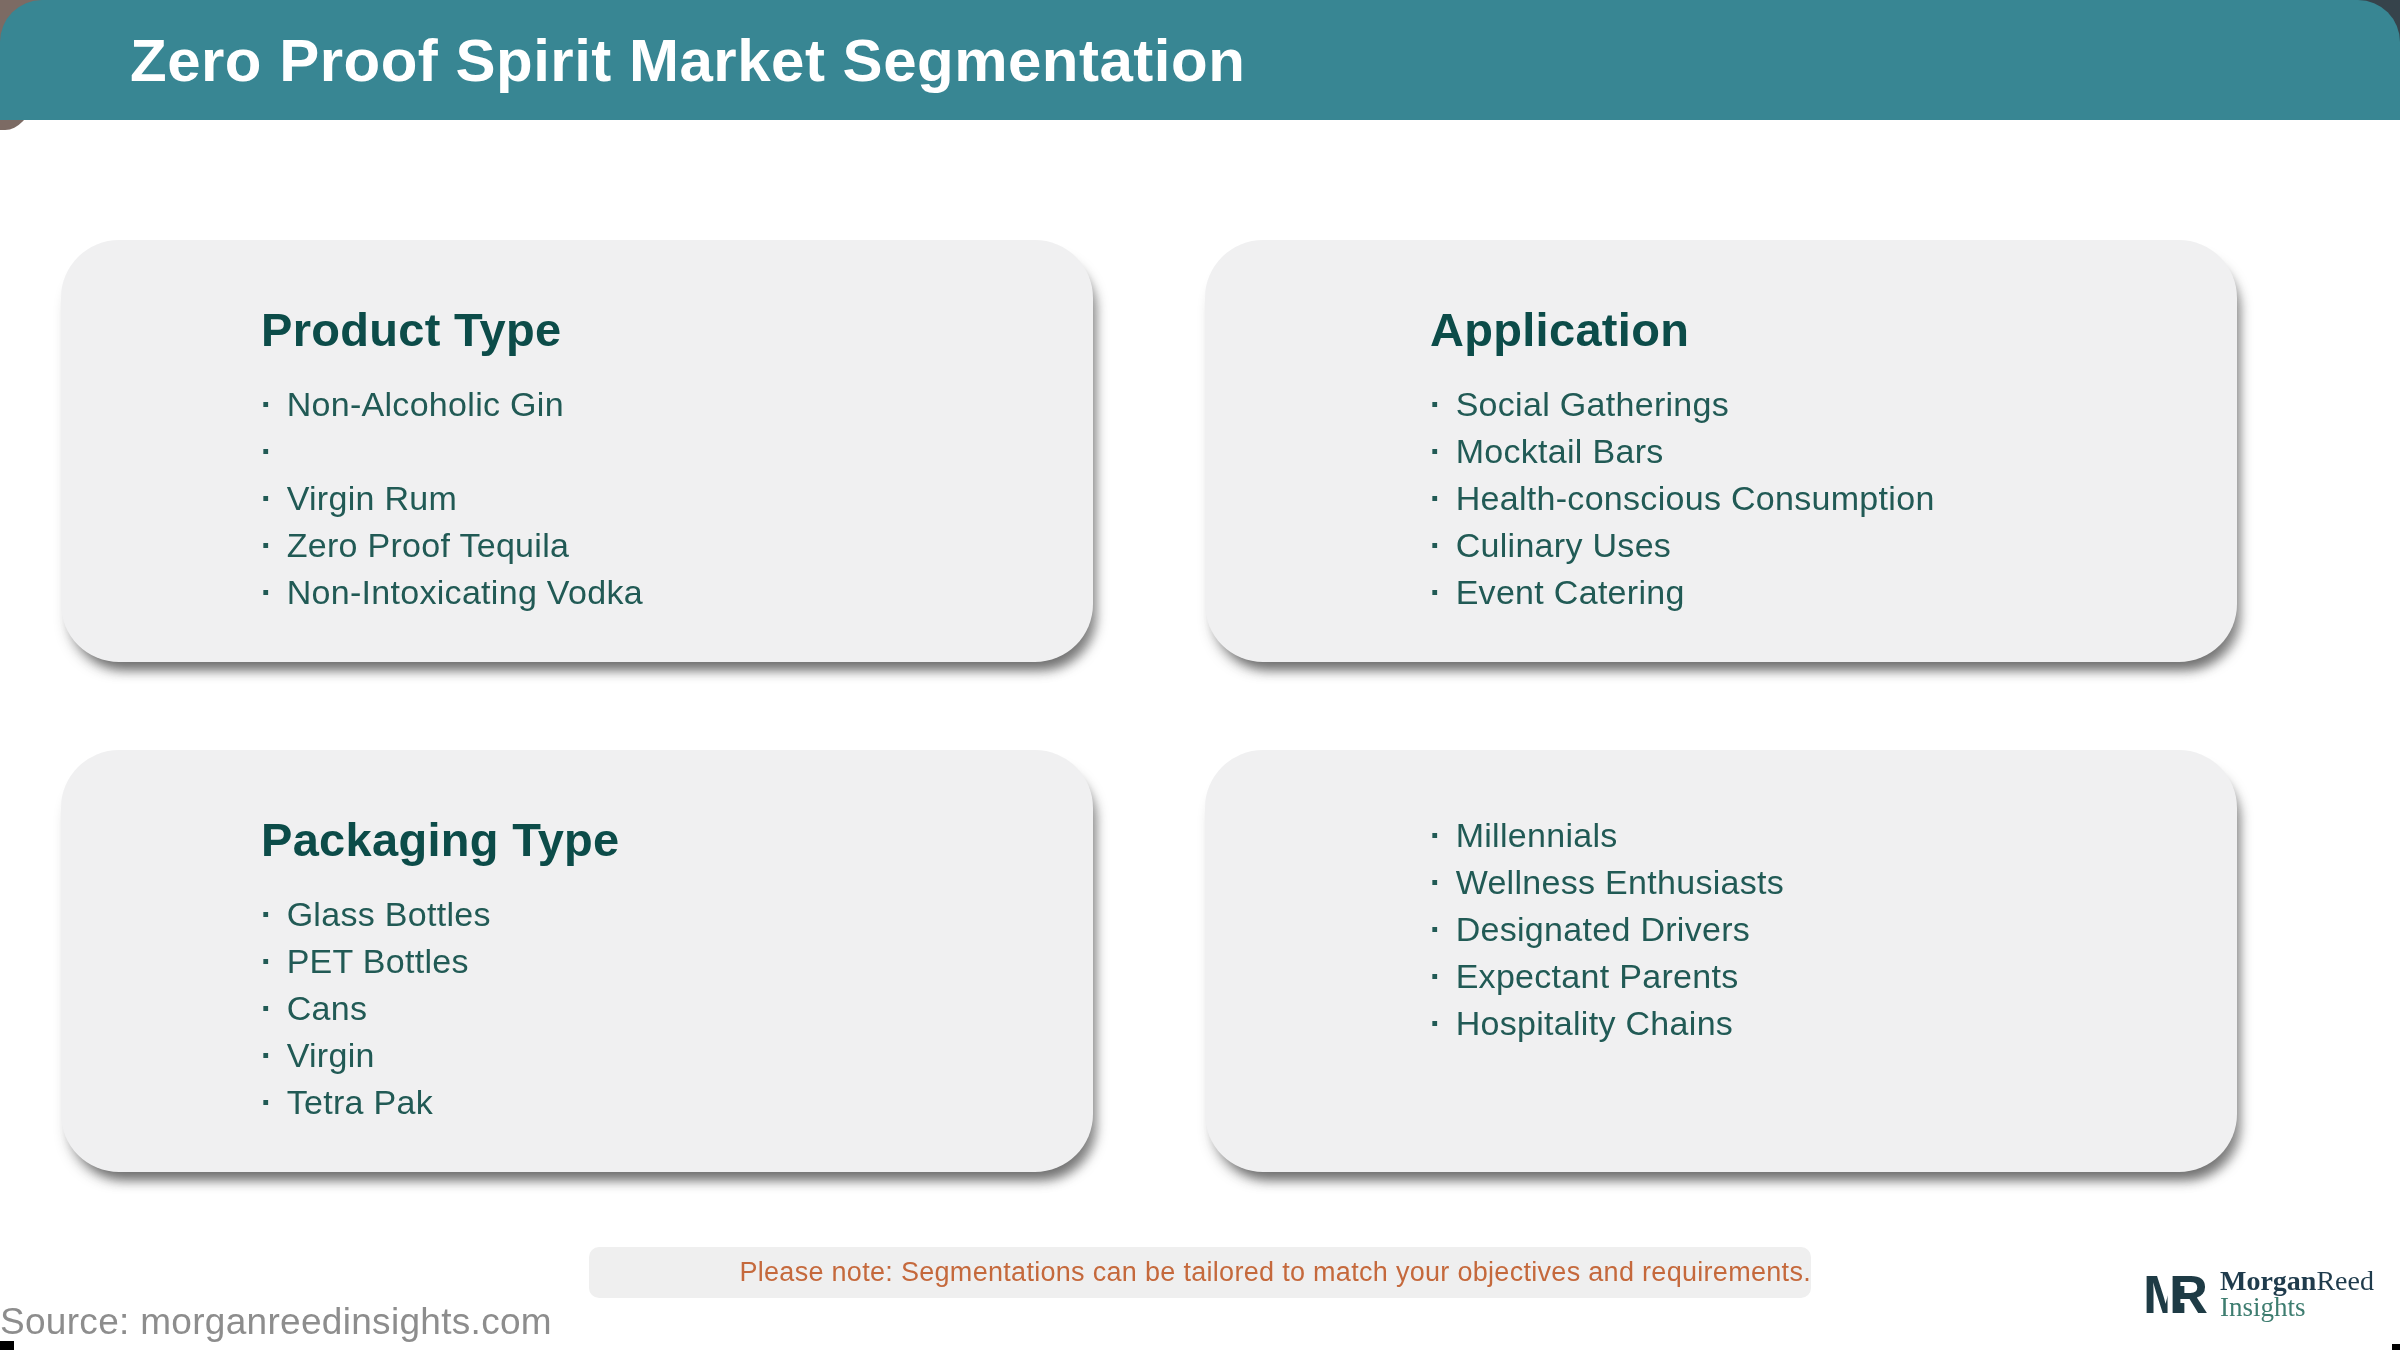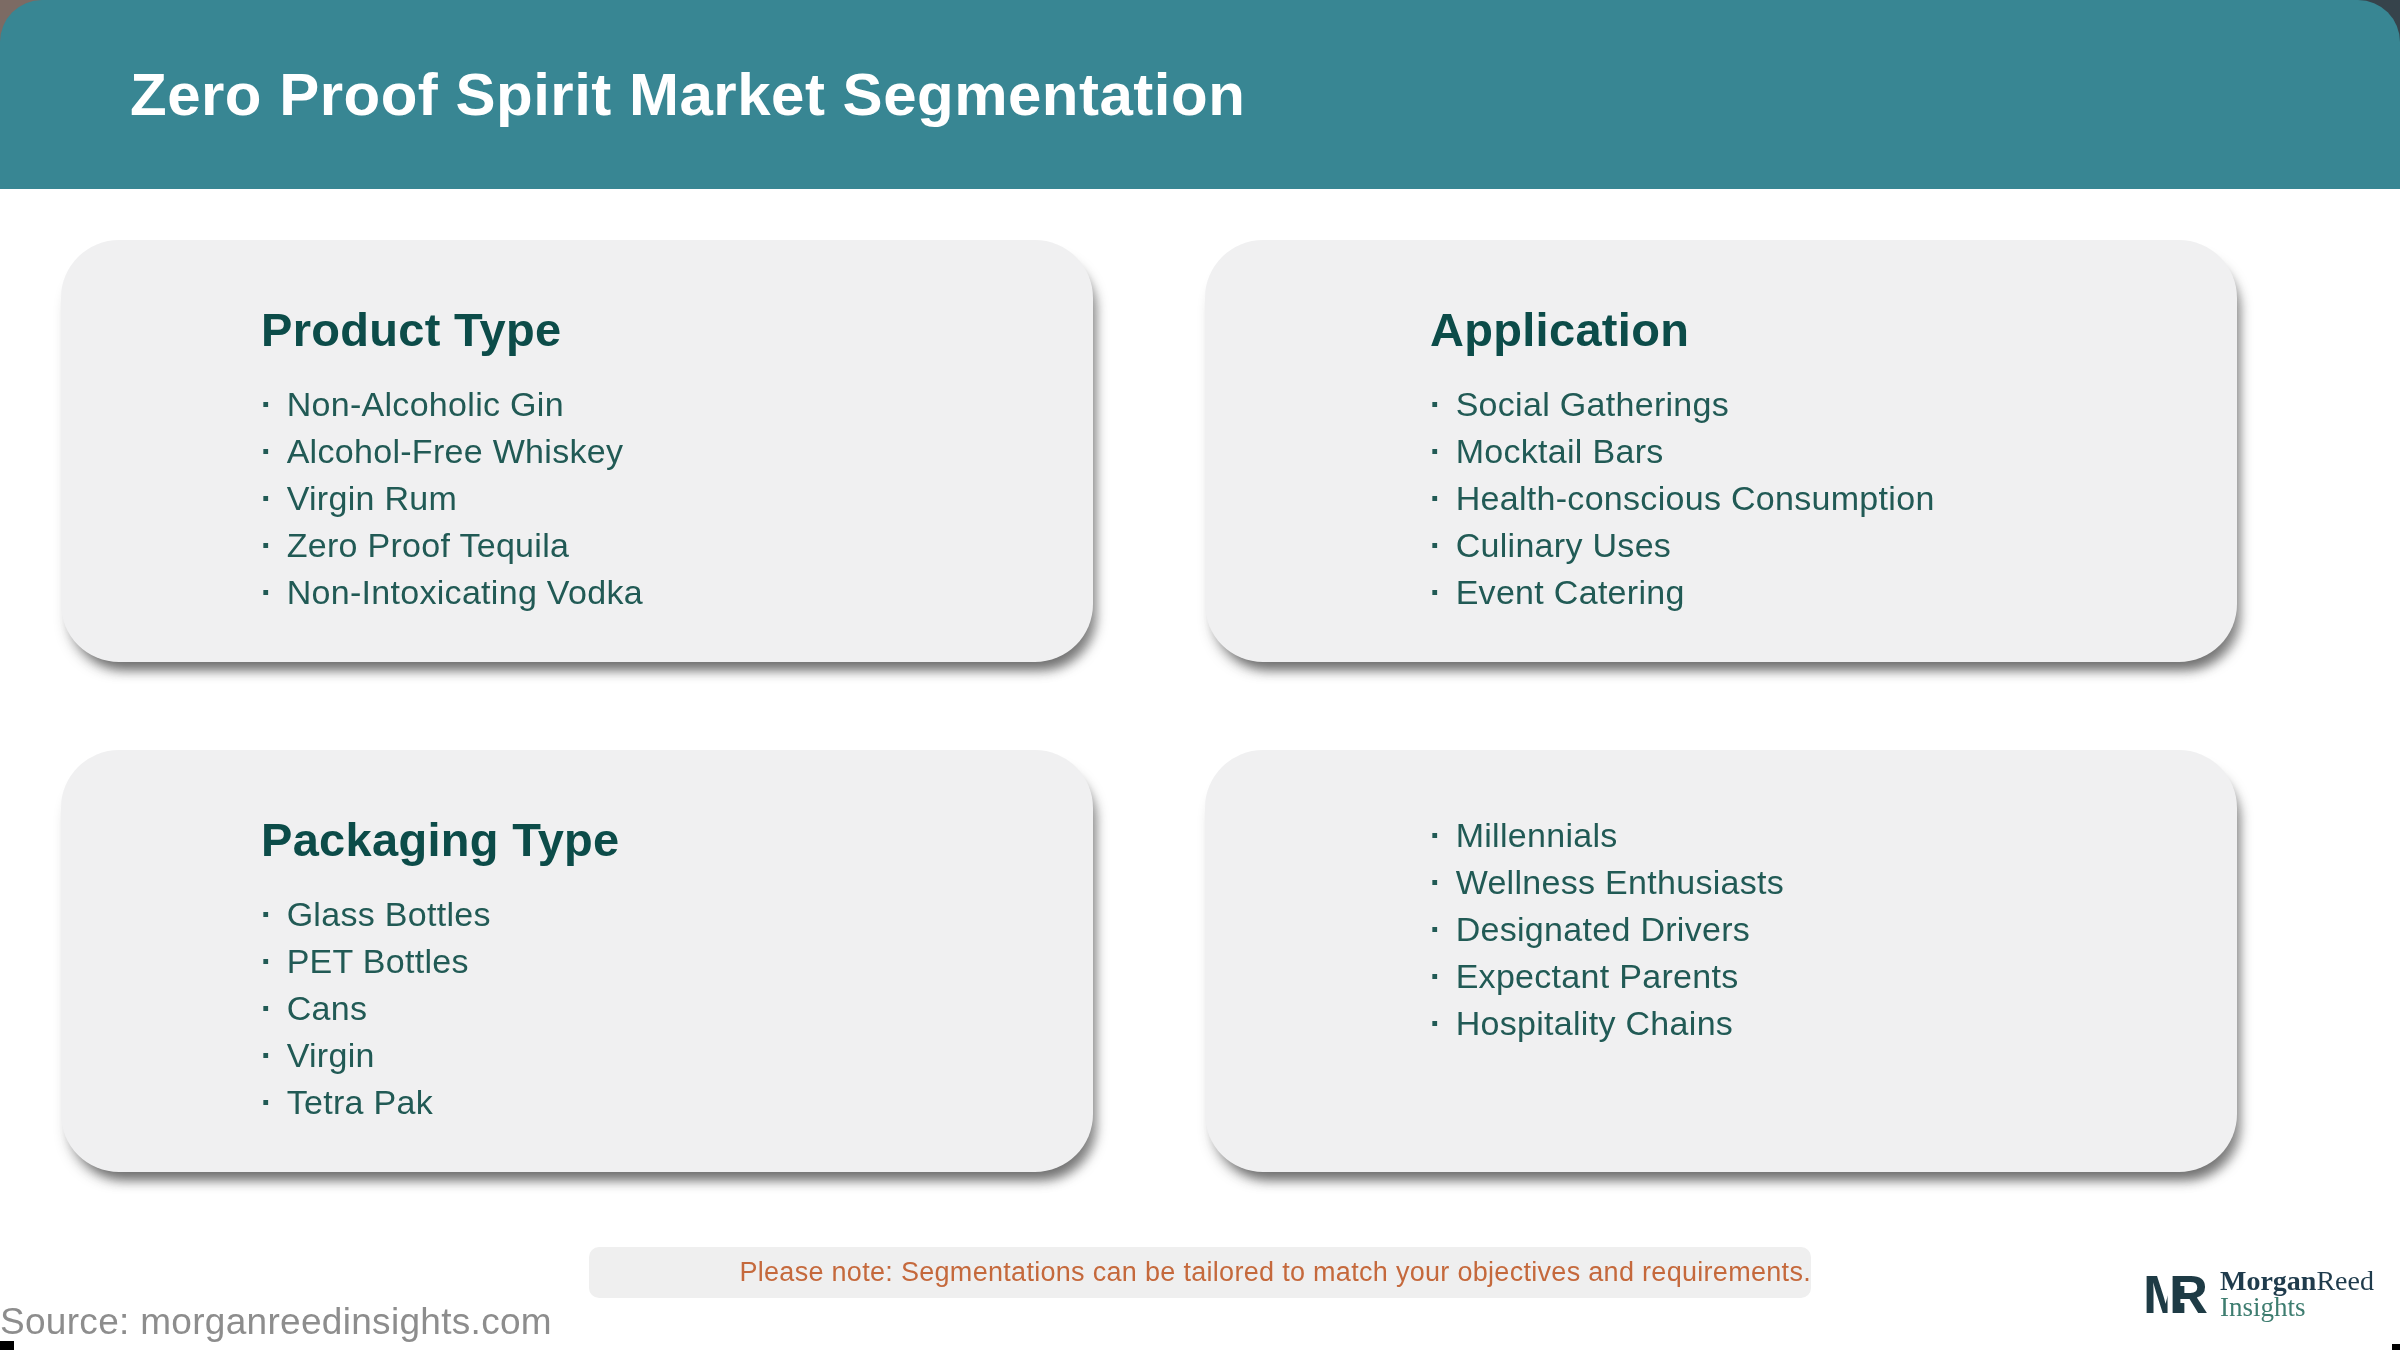--- a/index.html
+++ b/index.html
@@ -14,21 +14,21 @@
   }
 
   
   .corner { position: absolute; z-index: 1; }
   .corner-left  { left: 0; top: 0; width: 52px; height: 130px; background: #7c6b64; border-bottom-right-radius: 90%; }
   .corner-right { right: 0; top: 0; width: 44px; height: 44px; background: #36434b; border-bottom-left-radius: 90%; }
 
   
   .header {
     position: absolute; z-index: 2;
-    left: 0; top: 0; width: 2400px; height: 189px;
+    left: 0; top: 0; width: 2400px; height: 120px;
     background: #388693;
     border-radius: 42px 42px 0 0;
     display: flex; align-items: center;
   }
   .header h1 {
     margin: 0 0 0 130px;
     font-size: 60px; font-weight: 800; letter-spacing: 0.5px;
     color: #ffffff;
   }
 
@@ -116,21 +116,20 @@
 
   <section class="card card-0">
     <h2>Product Type</h2>
     <ul>
         <li>
           <span class="bullet">·</span>
           <span class="item-text">Non-Alcoholic Gin</span>
         </li>
         <li>
           <span class="bullet">·</span>
-          <span class="item-text">Alcohol-Free Whiskey</span>
         </li>
         <li>
           <span class="bullet">·</span>
           <span class="item-text">Virgin Rum</span>
         </li>
         <li>
           <span class="bullet">·</span>
           <span class="item-text">Zero Proof Tequila</span>
         </li>
         <li>

